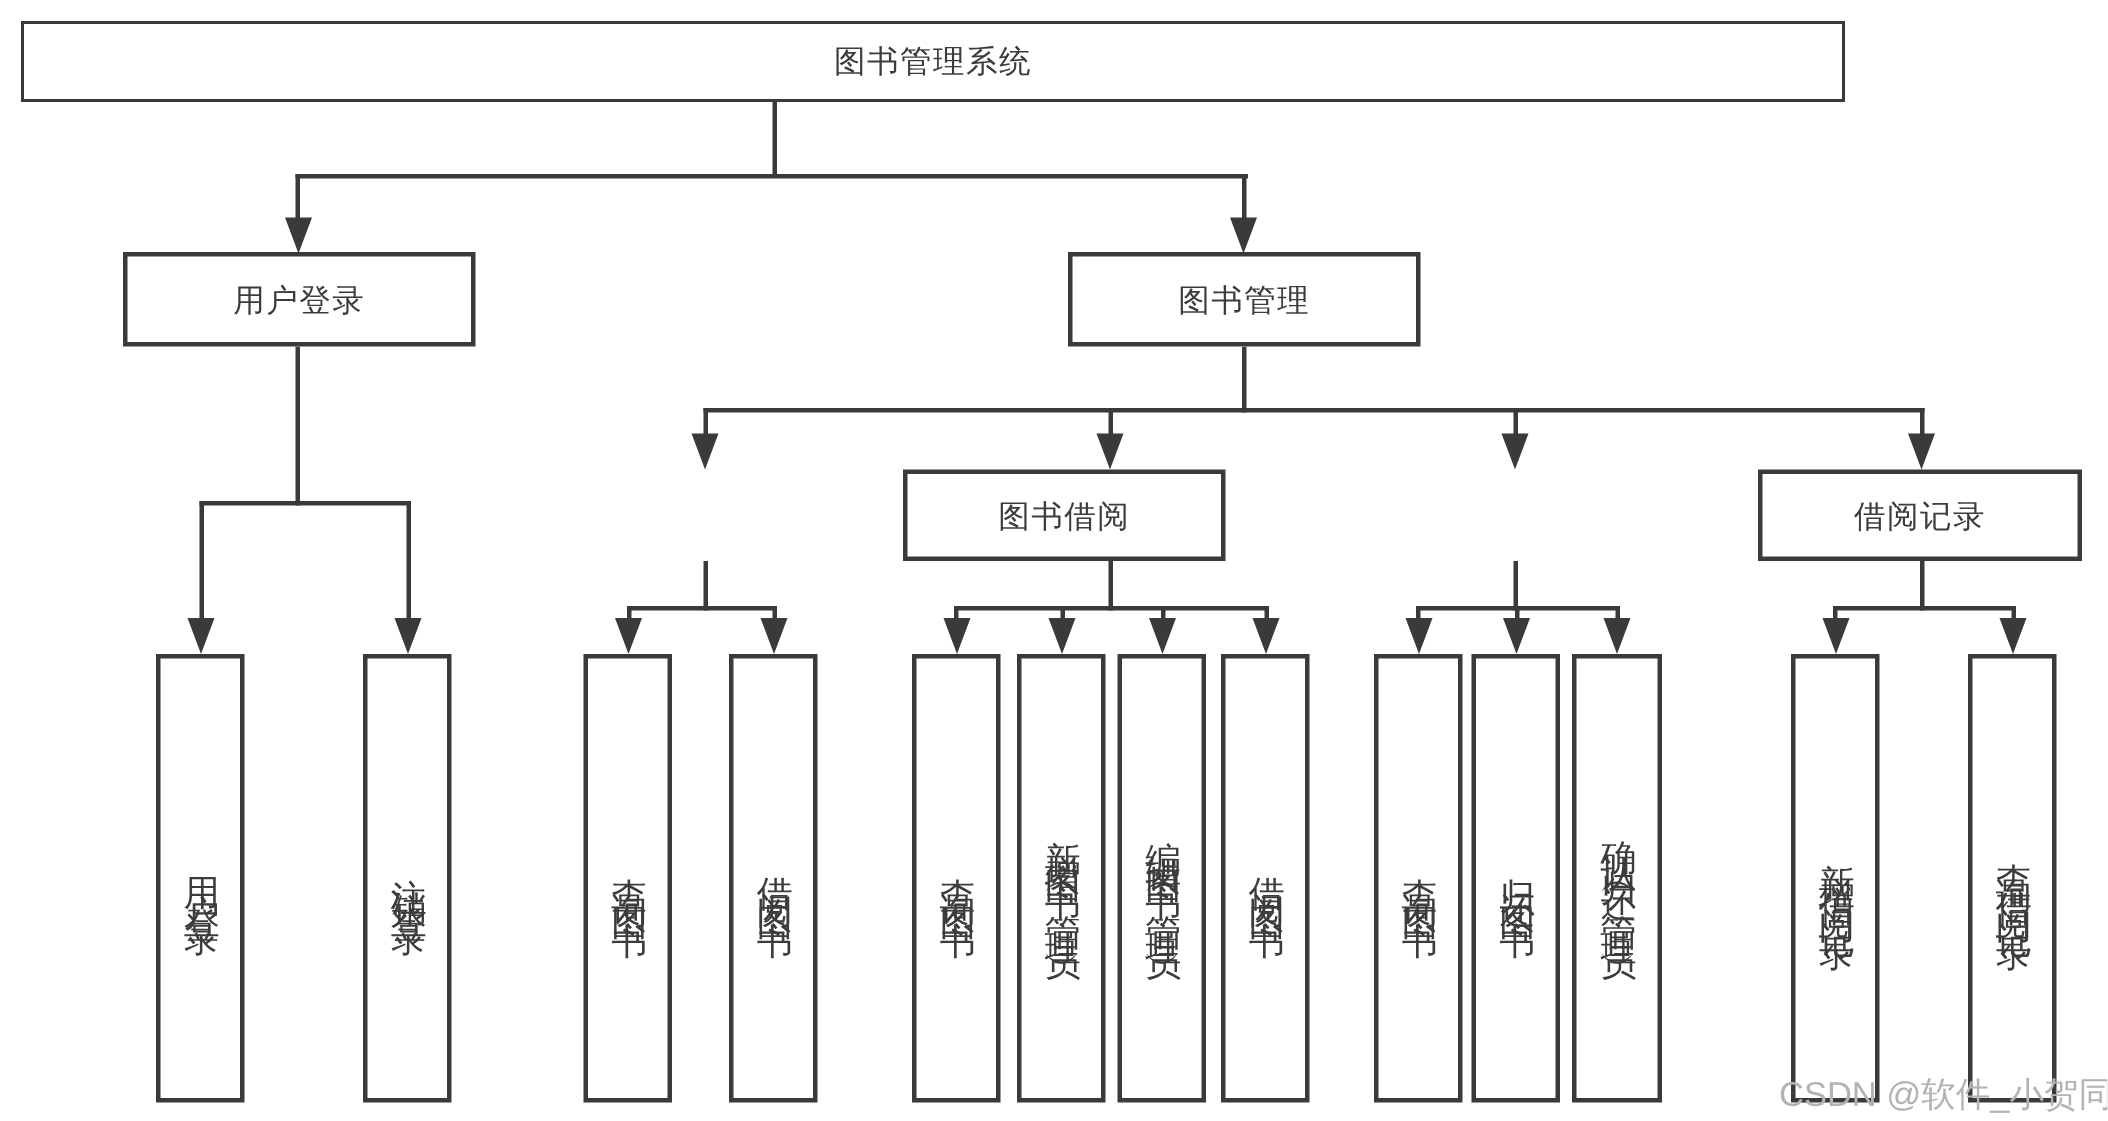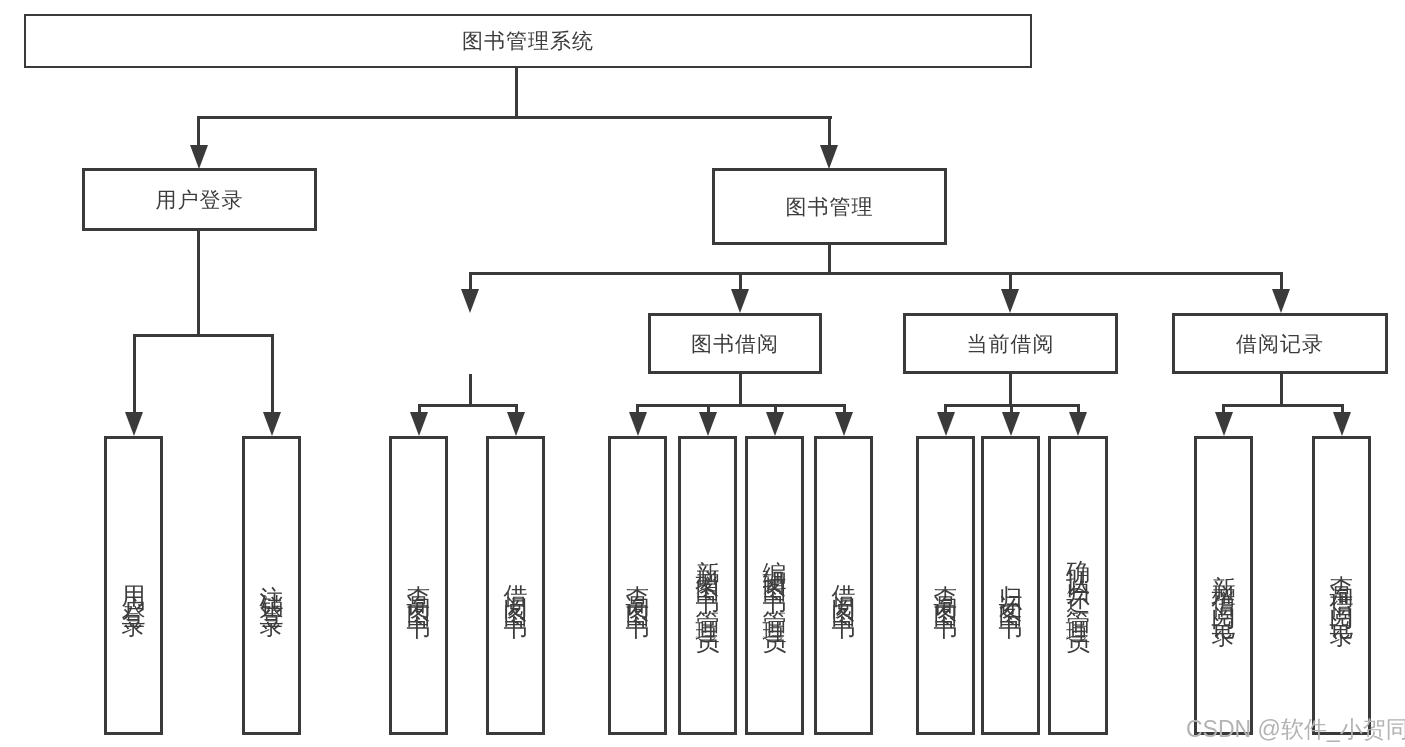--- a/index.html
+++ b/index.html
@@ -63,35 +63,35 @@
     color: #b3b3b3;
     white-space: nowrap;
     z-index: 5;
   }
 </style>
 </head>
 <body>
 
 <div class="canvas">
 
-  <div class="box root" style="left:24px; top:14px; width:1008px; height:54px;">
+  <div class="box root" style="left:14px; top:14px; width:1216px; height:54px;">
     <span>图书管理系统</span>
   </div>
 
   <div class="v" style="left:515px; top:68px;  height:50px;"></div>
   <div class="h" style="left:197px; top:116px; width:635px;"></div>
   <div class="v" style="left:197px; top:116px; height:32px;"></div>
   <div class="v" style="left:828px; top:116px; height:32px;"></div>
   <div class="arrow" style="left:190px; top:145px;"></div>
   <div class="arrow" style="left:820px; top:145px;"></div>
 
   <div class="box" style="left:82px; top:168px; width:235px; height:63px;">
     <span>用户登录</span>
   </div>
-  <div class="box" style="left:712px; top:168px; width:235px; height:77px;">
+  <div class="box" style="left:712px; top:168px; width:235px; height:63px;">
     <span>图书管理</span>
   </div>
 
   <div class="v" style="left:197px; top:231px; height:106px;"></div>
   <div class="h" style="left:133px; top:334px; width:141px;"></div>
   <div class="v" style="left:133px; top:334px; height:82px;"></div>
   <div class="v" style="left:271px; top:334px; height:82px;"></div>
   <div class="arrow" style="left:125px; top:412px;"></div>
   <div class="arrow" style="left:263px; top:412px;"></div>
 
@@ -99,25 +99,22 @@
   <div class="h" style="left:469px;  top:272px; width:814px;"></div>
   <div class="v" style="left:469px;  top:272px; height:20px;"></div>
   <div class="v" style="left:739px;  top:272px; height:20px;"></div>
   <div class="v" style="left:1009px; top:272px; height:20px;"></div>
   <div class="v" style="left:1280px; top:272px; height:20px;"></div>
   <div class="arrow" style="left:461px;  top:289px;"></div>
   <div class="arrow" style="left:731px;  top:289px;"></div>
   <div class="arrow" style="left:1001px; top:289px;"></div>
   <div class="arrow" style="left:1272px; top:289px;"></div>
 
-  <div class="box" style="left:648px;  top:313px; width:174px; height:61px;text-align:right;">
+  <div class="box" style="left:602px;  top:313px; width:215px; height:61px;text-align:right;">
     <span>图书借阅</span>
-  </div>
-  <div class="box" style="left:903px;  top:313px; width:215px; height:61px;">
-    <span>当前借阅</span>
   </div>
   <div class="box" style="left:1172px; top:313px; width:216px; height:61px;">
     <span>借阅记录</span>
   </div>
 
   <div class="v" style="left:469px; top:374px; height:33px;"></div>
   <div class="h" style="left:418px; top:404px; width:100px;"></div>
   <div class="v" style="left:418px; top:404px; height:12px;"></div>
   <div class="v" style="left:515px; top:404px; height:12px;"></div>
   <div class="arrow" style="left:410px; top:412px;"></div>

